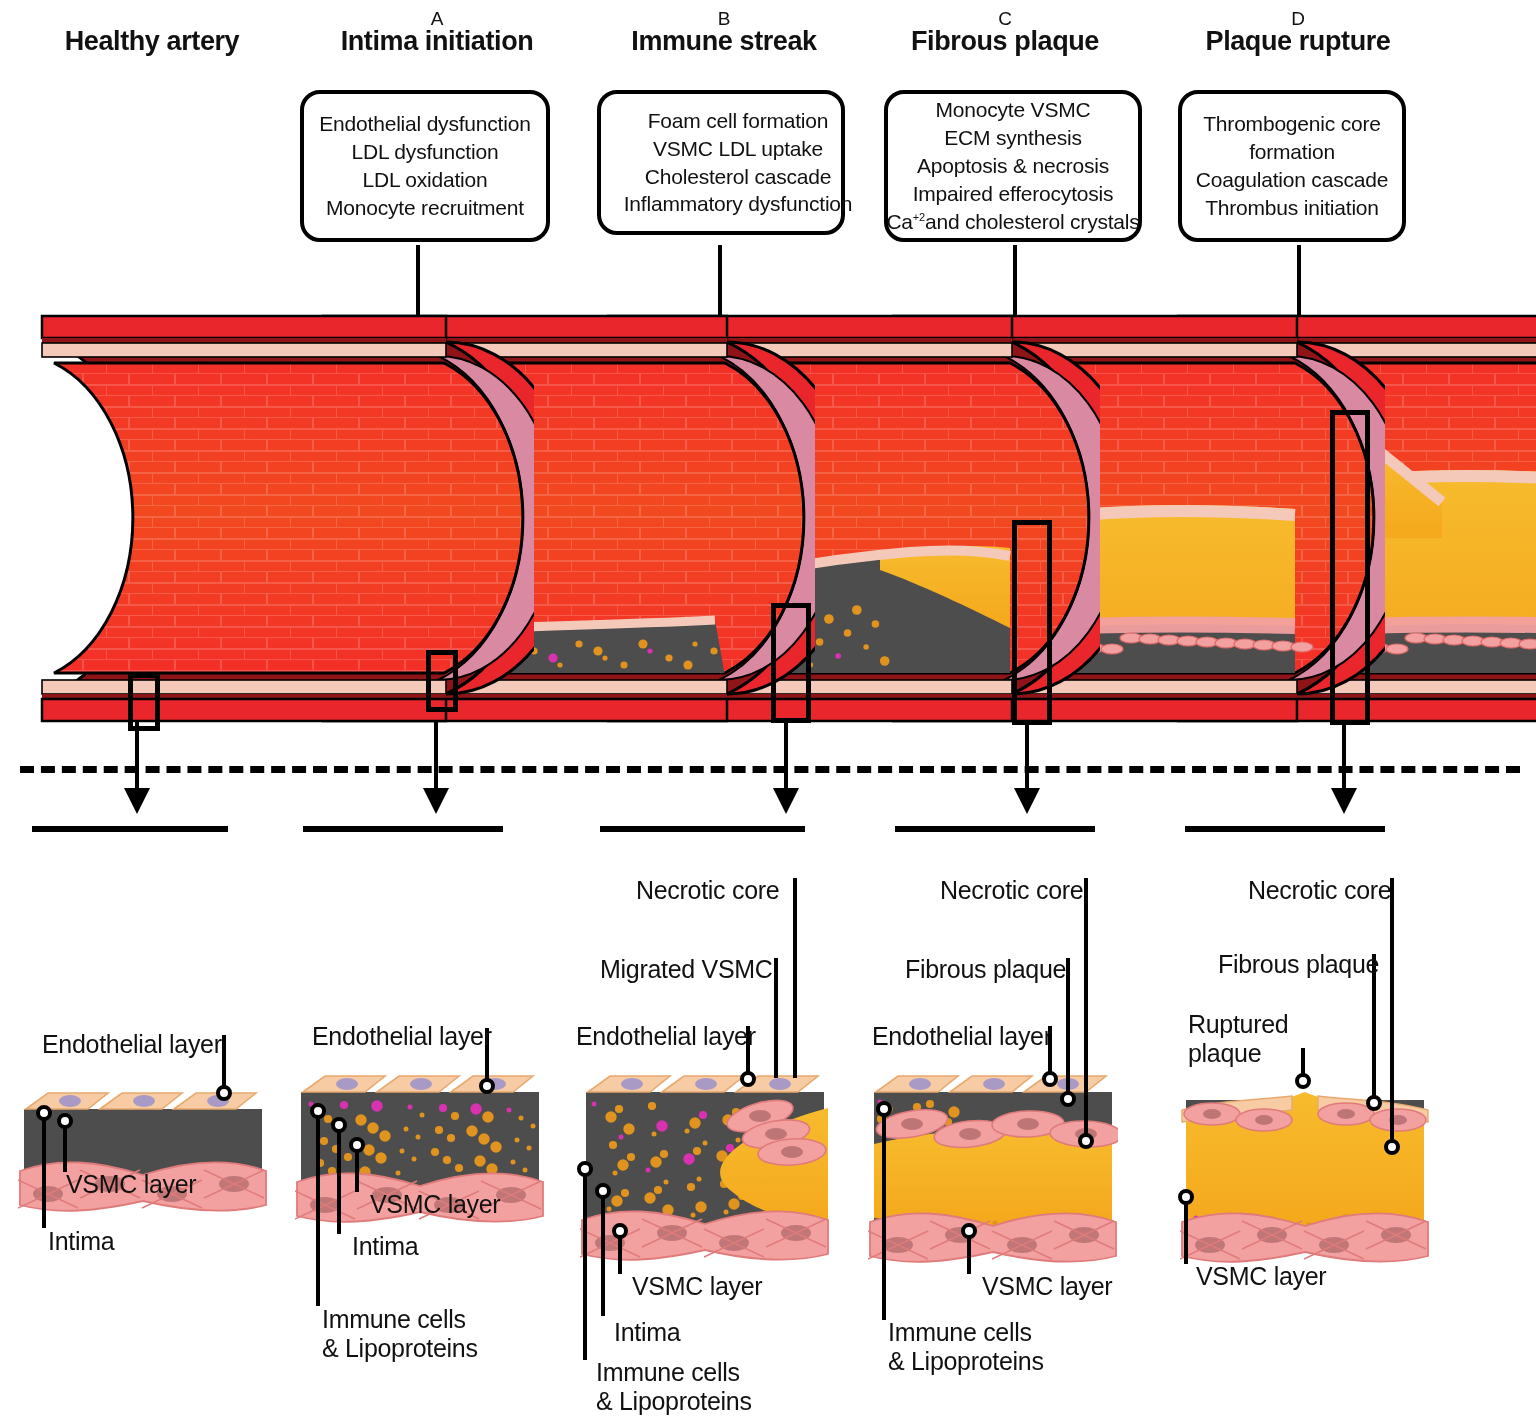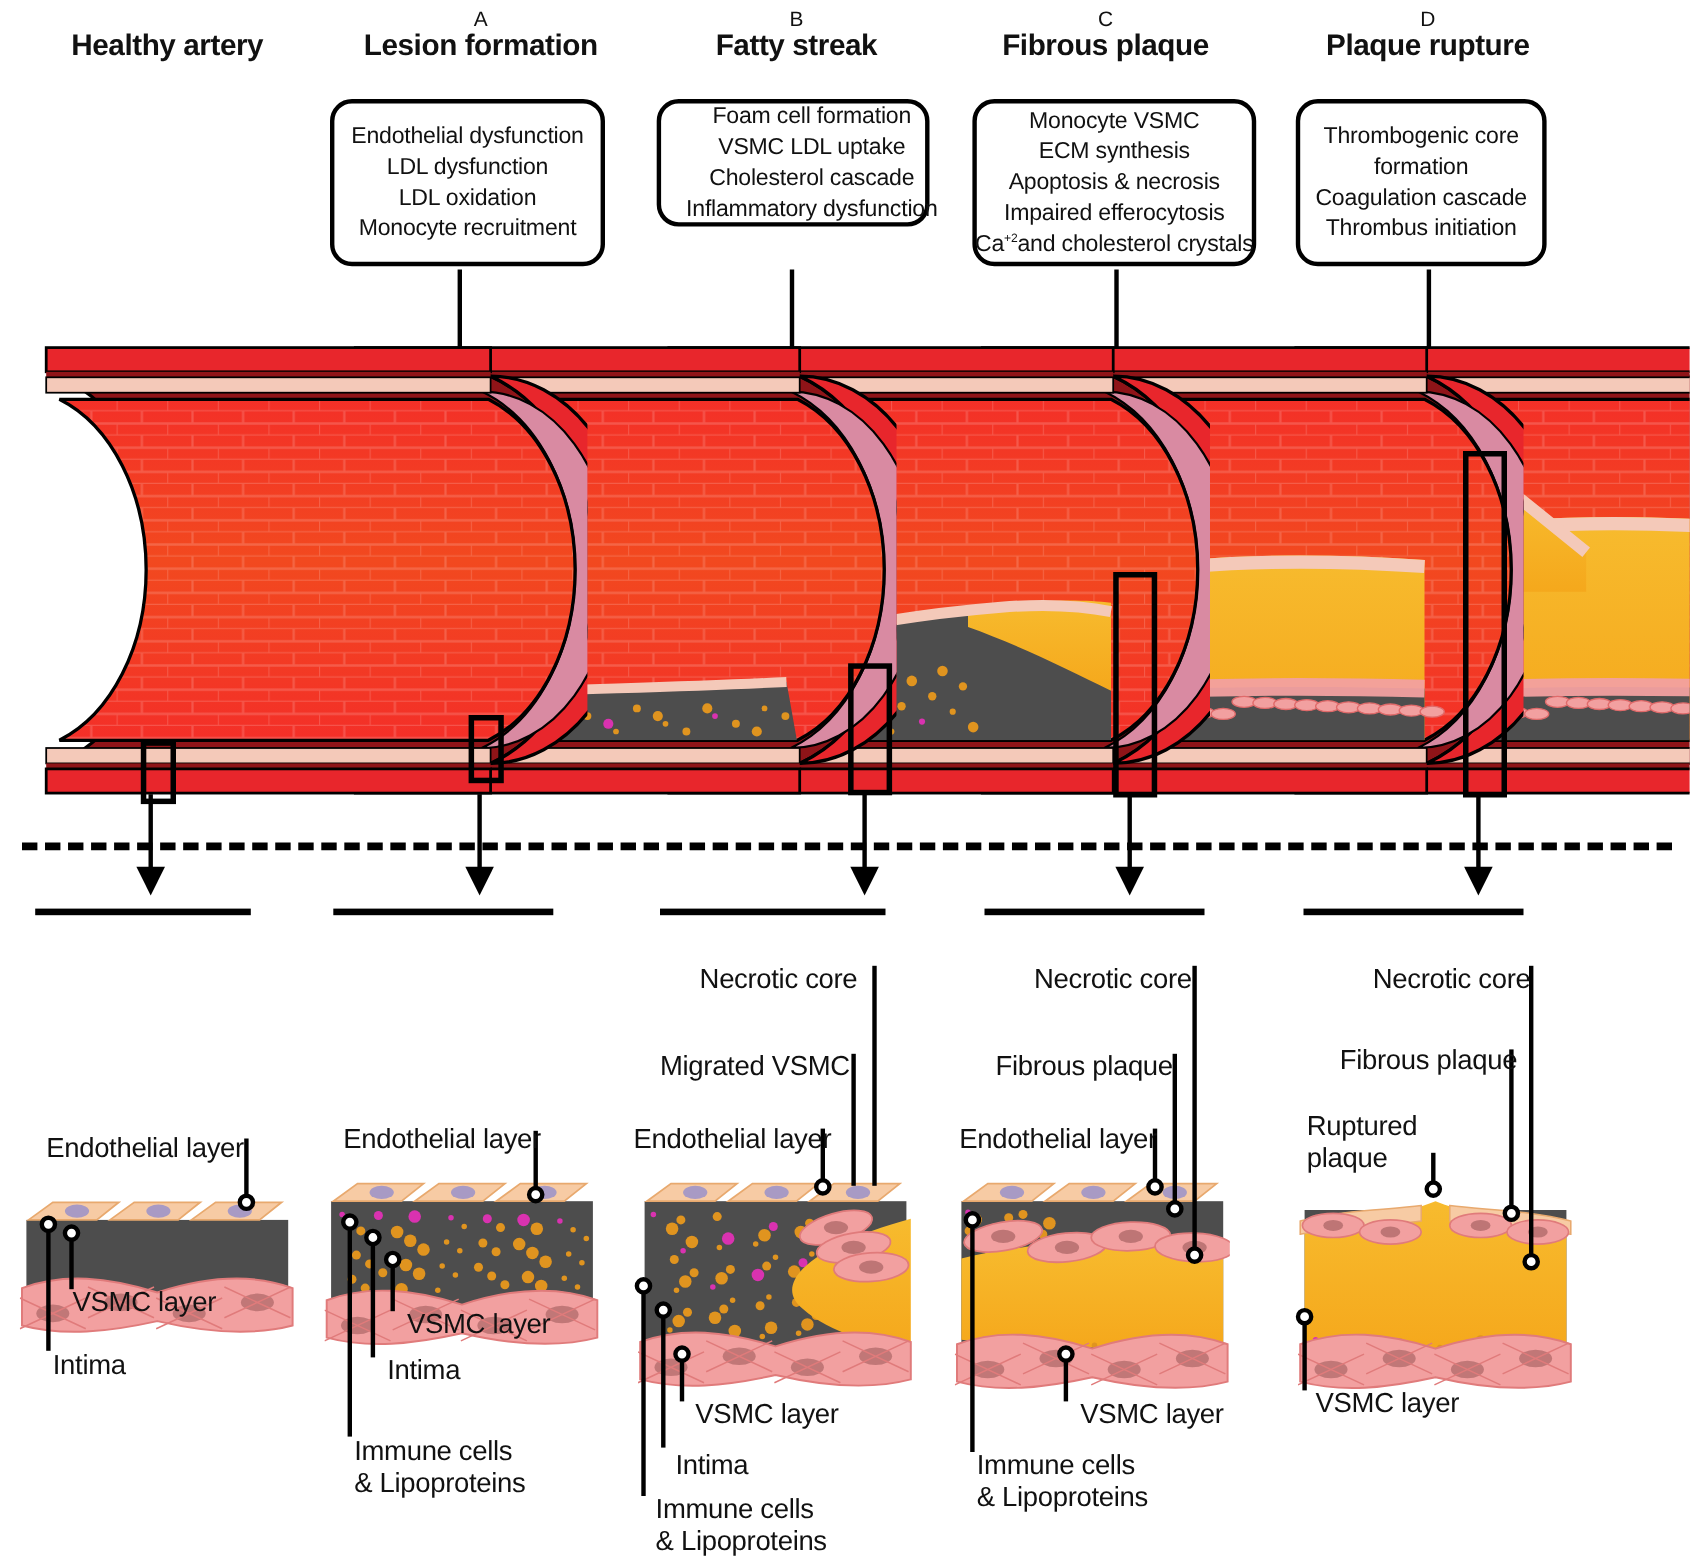--- a/index.html
+++ b/index.html
@@ -46,39 +46,39 @@
   .leader{background:#000;width:4px;position:absolute;}
   .leaddot{width:16px;height:16px;border:4px solid #000;border-radius:50%;
            background:#fff;box-sizing:border-box;position:absolute;}
 </style>
 </head>
 <body>
 
 <div id="headers">
     <div class="abs stage-title" style="left: -28px; top: 26px; width: 360px;">Healthy  artery</div>
     <div class="abs stage-letter" style="left: 317px; top: 8px; width: 240px;">A</div>
-    <div class="abs stage-title" style="left: 257px; top: 26px; width: 360px;">Lesion formation</div>
+    <div class="abs stage-title" style="left: 257px; top: 26px; width: 360px;">Intima initiation</div>
     <div class="abs stage-letter" style="left: 604px; top: 8px; width: 240px;">B</div>
-    <div class="abs stage-title" style="left: 544px; top: 26px; width: 360px;">Fatty streak</div>
+    <div class="abs stage-title" style="left: 544px; top: 26px; width: 360px;">Immune streak</div>
     <div class="abs stage-letter" style="left: 885px; top: 8px; width: 240px;">C</div>
     <div class="abs stage-title" style="left: 825px; top: 26px; width: 360px;">Fibrous plaque</div>
     <div class="abs stage-letter" style="left: 1178px; top: 8px; width: 240px;">D</div>
     <div class="abs stage-title" style="left: 1118px; top: 26px; width: 360px;">Plaque rupture</div>
   </div>
 
 <div id="callouts">
     <div class="abs callout" style="left: 300px; top: 90px; width: 250px; height: 152px;">
       <div>Endothelial dysfunction</div>
       <div>LDL dysfunction</div>
       <div>LDL oxidation</div>
       <div>Monocyte recruitment</div>
     </div>
     <div class="abs stem" style="left: 416px; top: 245px; height: 77px;"></div>
     <div class="abs stem-dot" style="left: 410px; top: 320px;"></div>
-    <div class="abs callout" style="left: 597px; top: 90px; width: 248px; height: 116px; padding-left: 46px;">
+    <div class="abs callout" style="left: 597px; top: 90px; width: 248px; height: 145px; padding-left: 46px;">
       <div>Foam cell formation</div>
       <div>VSMC LDL uptake</div>
       <div>Cholesterol cascade</div>
       <div>Inflammatory dysfunction</div>
     </div>
     <div class="abs stem" style="left: 718px; top: 245px; height: 77px;"></div>
     <div class="abs stem-dot" style="left: 712px; top: 320px;"></div>
     <div class="abs callout" style="left: 884px; top: 90px; width: 258px; height: 152px;">
       <div>Monocyte  VSMC</div>
       <div>ECM synthesis</div>

